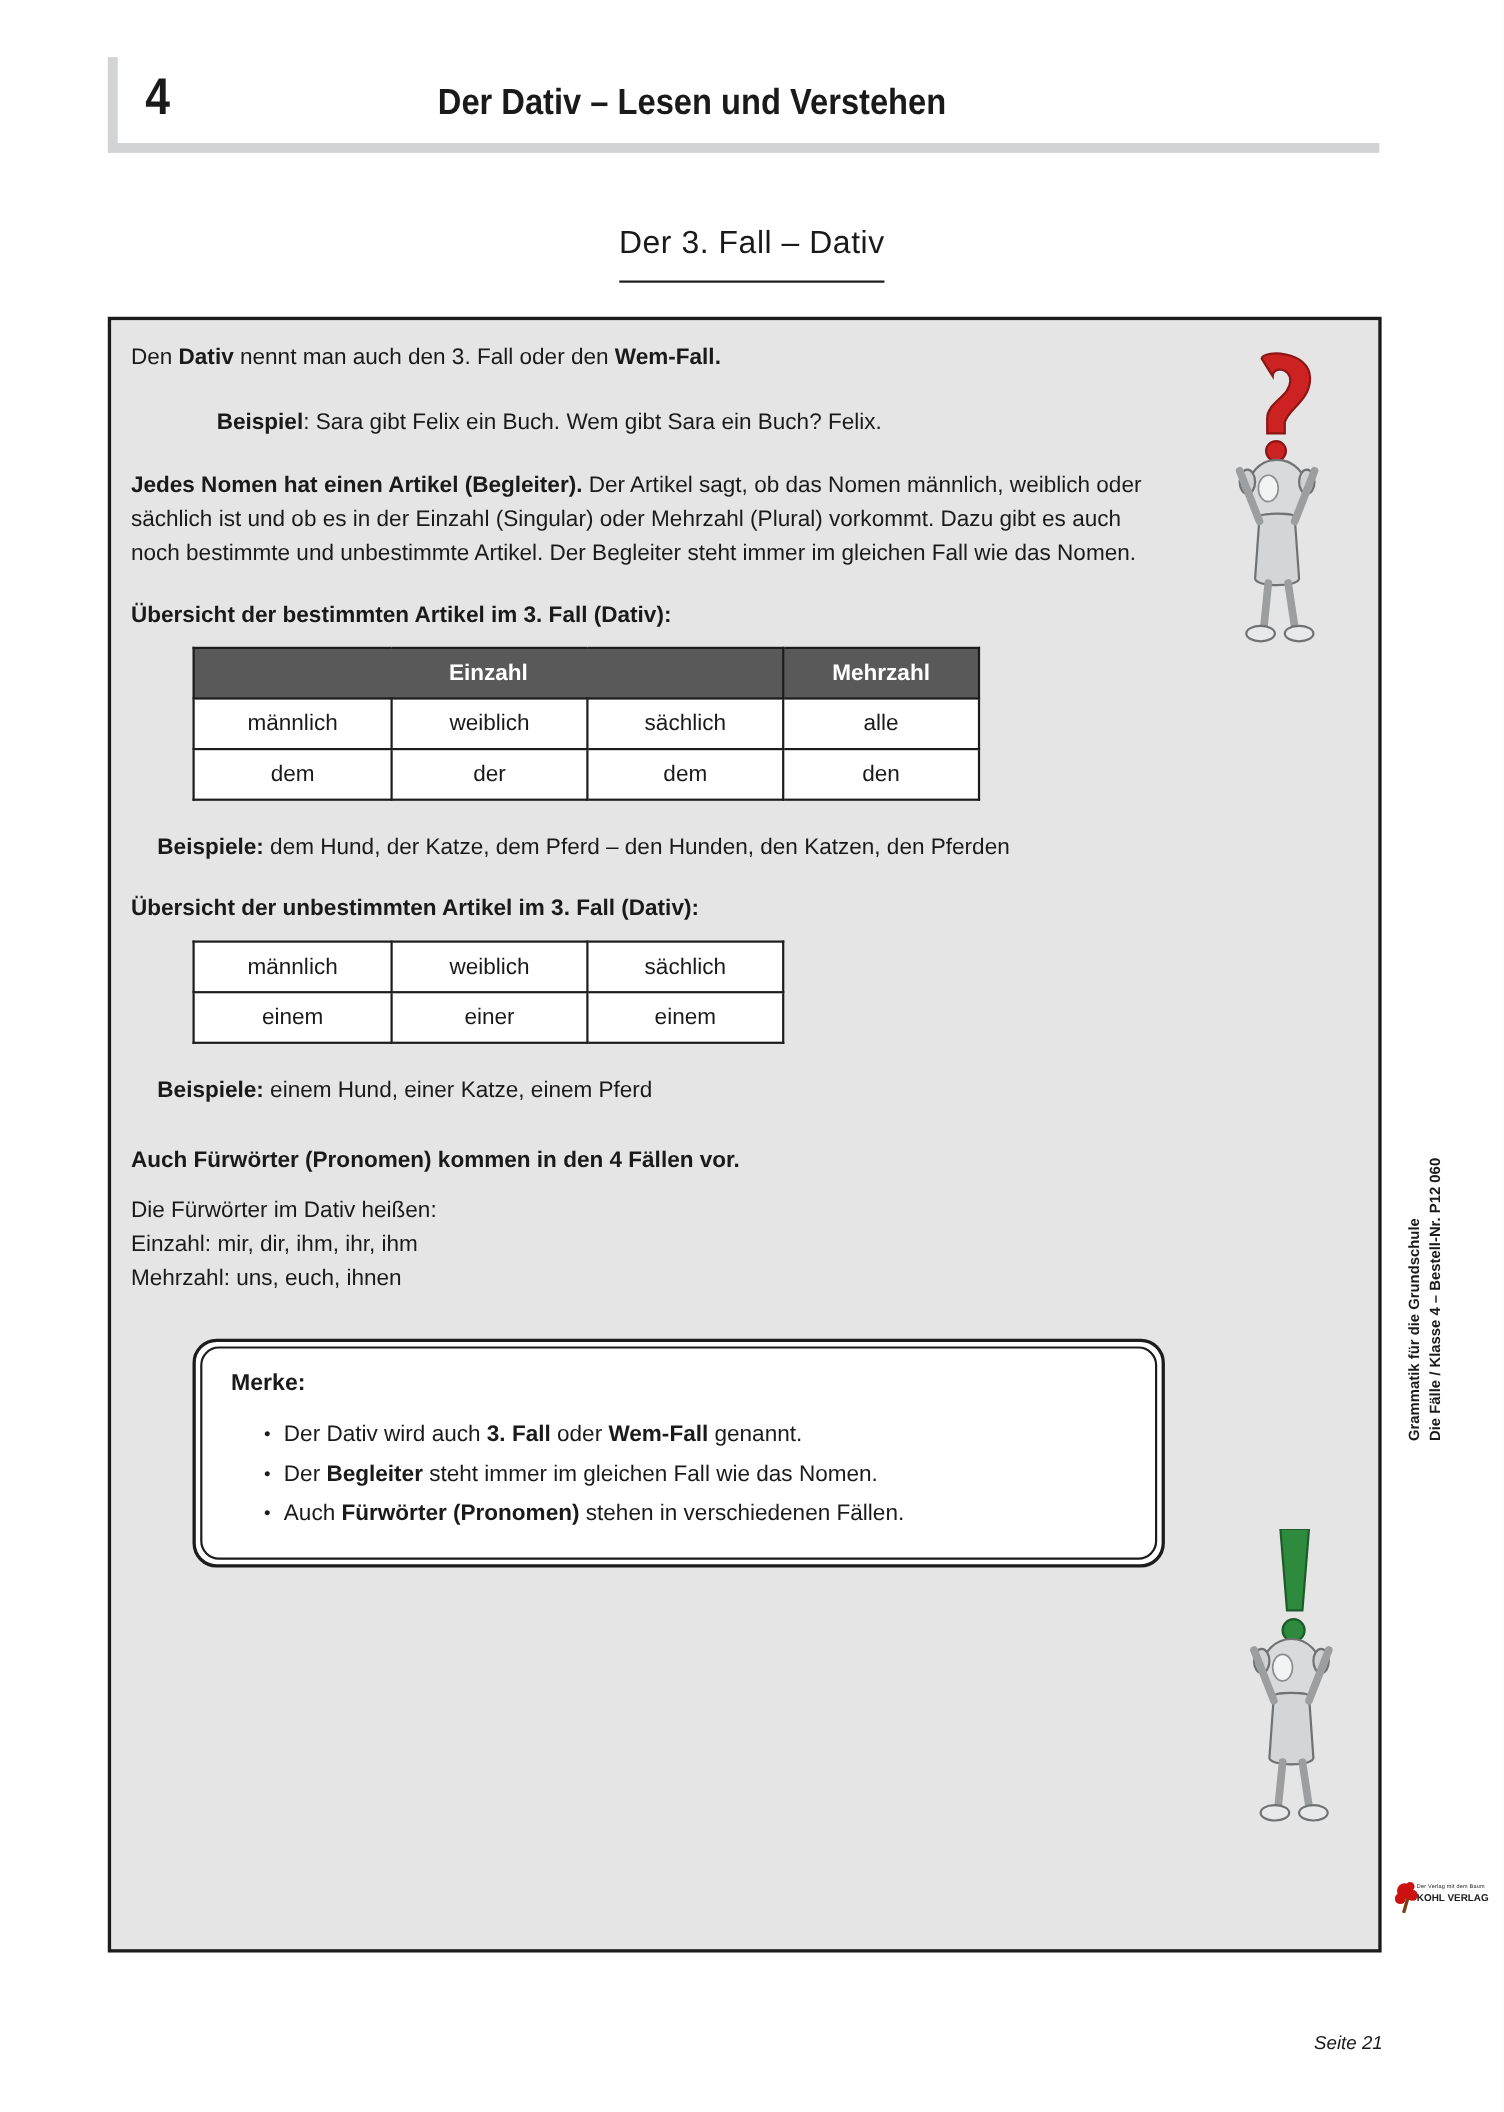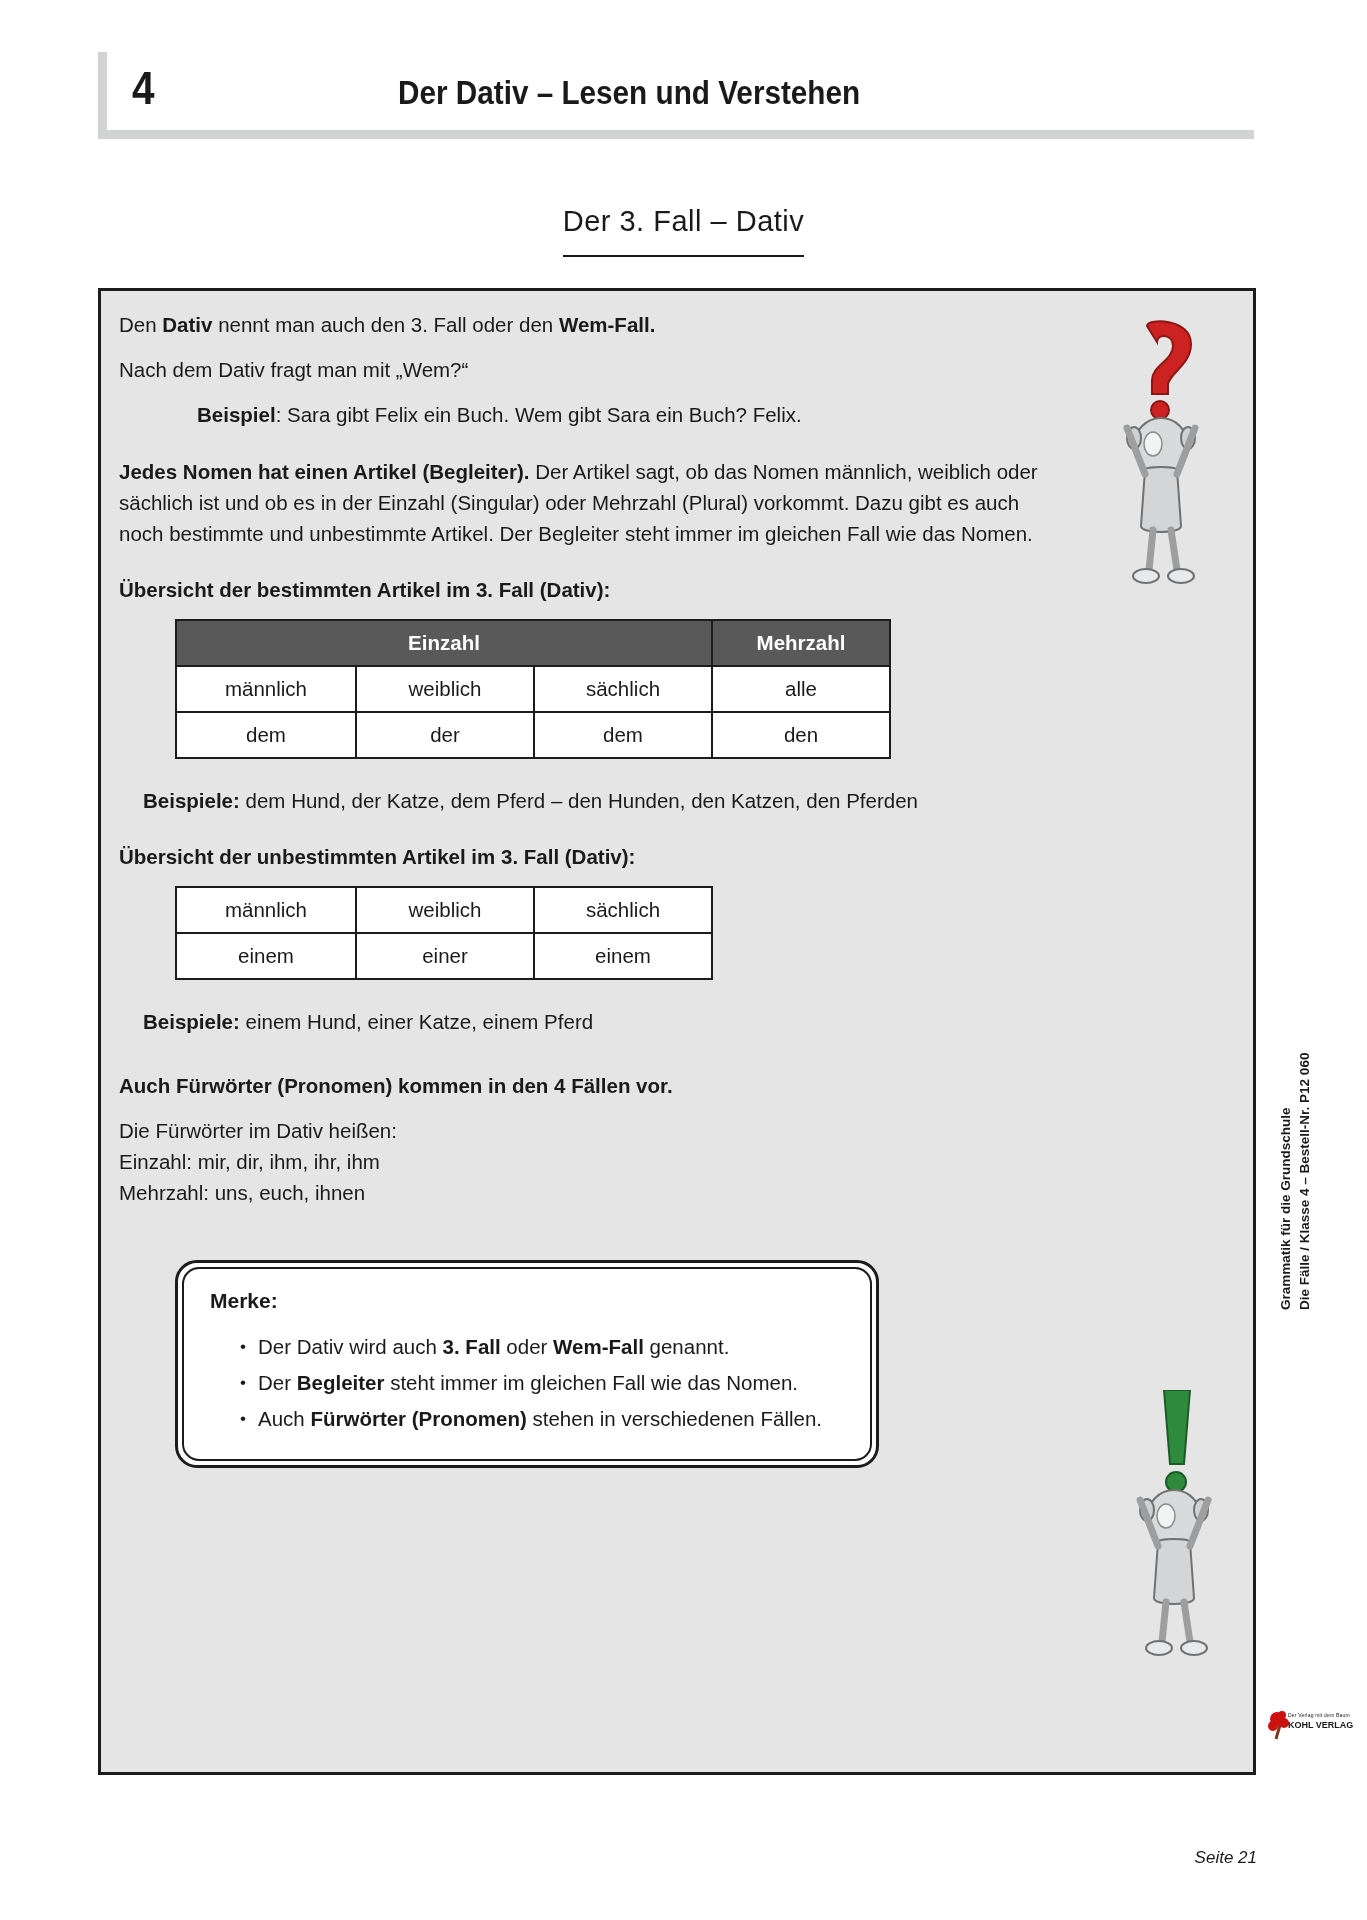--- a/index.html
+++ b/index.html
@@ -149,22 +149,22 @@
   table.t1 col.c4 { width: 178px; }
 
   table.t2 col.c1 { width: 180px; }
   table.t2 col.c2 { width: 178px; }
   table.t2 col.c3 { width: 178px; }
 
   
   .merke-wrap {
     position: relative;
     margin-left: 56px;
-    margin-top: 52px;
-    width: 704px;
+    margin-top: 40px;
+    width: 884px;
   }
   .merke-outer {
     border: 3px solid #1c1c1c;
     border-radius: 22px;
     background: #ffffff;
     padding: 4px;
   }
   .merke-inner {
     border: 2px solid #1c1c1c;
     border-radius: 17px;
@@ -262,21 +262,20 @@
 
 <div class="content-box">
   <div class="inner">
 
     <div class="para">
       <span>Den </span><b>Dativ</b><span> nennt man auch den 3. Fall oder den </span><b>Wem-Fall.</b>
     </div>
 
     <div class="spacer-sm"></div>
 
-    <div class="line">Nach dem Dativ fragt man mit „Wem?“</div>
 
     <div class="spacer-sm"></div>
 
     <div class="line indent-1">
       <b>Beispiel</b><span>: Sara gibt Felix ein Buch. Wem gibt Sara ein Buch? Felix.</span>
     </div>
 
     <div class="spacer-md"></div>
 
     <div class="para">

